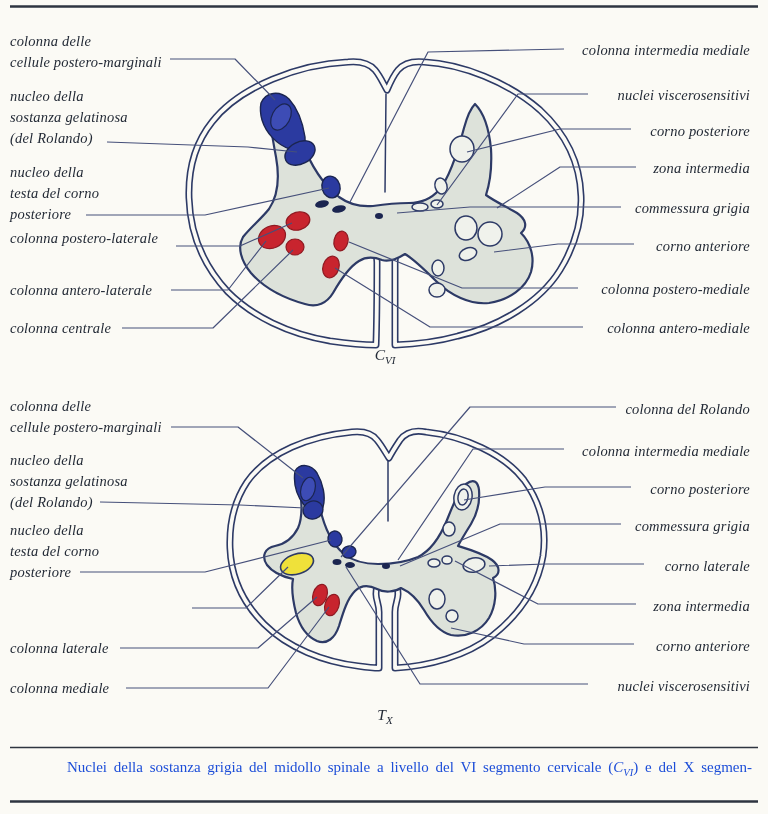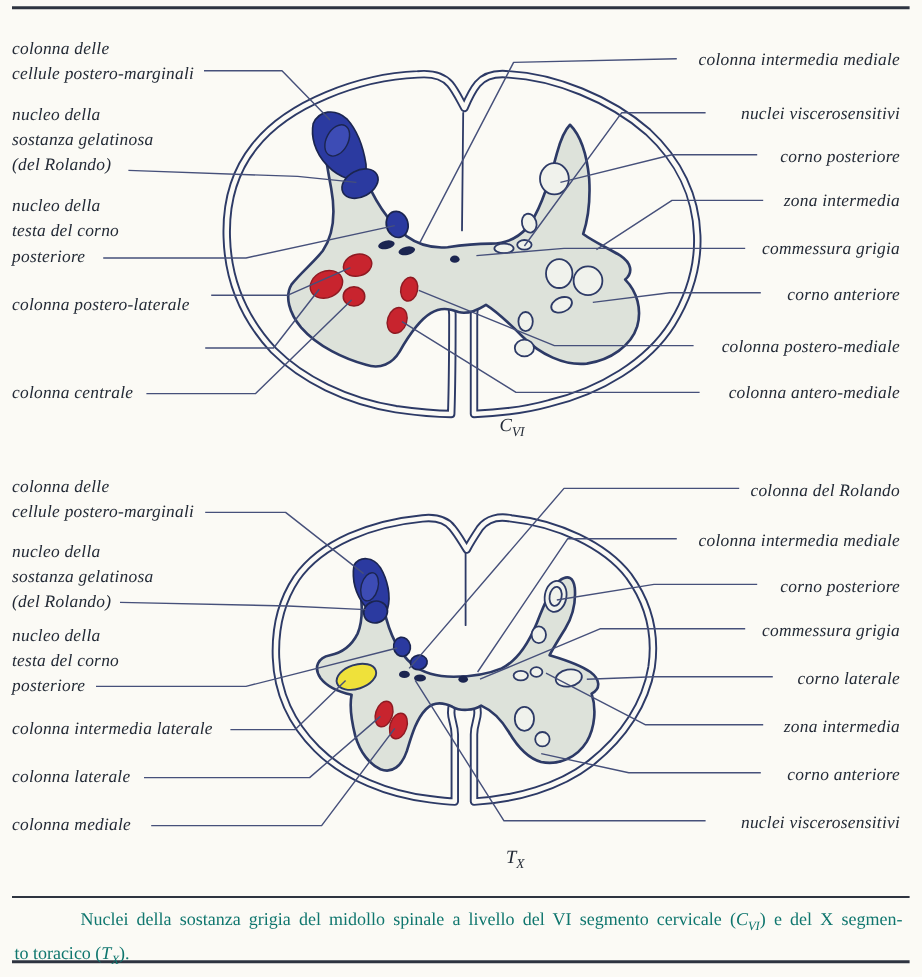--- a/index.html
+++ b/index.html
@@ -21,25 +21,25 @@
   .blue-i{fill:var(--blue_light);stroke:var(--blue_dark);stroke-width:1.2;}
   .dash{fill:var(--blue_dark);stroke:none;}
   .red-n{fill:var(--red);stroke:var(--red_dark);stroke-width:1.2;}
   .yellow-n{fill:var(--yellow);stroke:var(--outline);stroke-width:1.6;}
   .leader{fill:none;stroke:var(--line);stroke-width:1.2;stroke-linejoin:round;}
   .sulcus{fill:none;stroke:var(--outline);stroke-width:1.5;stroke-linecap:round;}
   .rule{stroke:var(--rule);}
   .lbl{position:absolute;font-style:italic;font-size:14.5px;line-height:21px;
        color:var(--ink);white-space:pre-line;letter-spacing:.2px;}
   .lbl.r{text-align:center;}
-  .code{position:absolute;left:333px;width:104px;text-align:right;
+  .code{position:absolute;left:333px;width:104px;text-align:center;
         font-style:italic;font-size:15.5px;color:var(--ink);}
   .code sub{font-size:11px;font-style:italic;}
   .caption{position:absolute;left:12px;right:16px;top:756px;font-size:15px;
-           line-height:23px;color:#0f766e;}
+           line-height:23px;color:#1d4ed8;}
   .caption .l1{text-align:justify;text-align-last:justify;text-indent:55px;}
   .caption sub{font-size:10.5px;font-style:italic;}
   .caption .cv{font-style:italic;}
 </style>
 </head>
 <body>
 
 <div class="page">
 
   <svg class="art" width="768" height="814" viewBox="0 0 768 814">
@@ -297,21 +297,22 @@
   </svg>
 
   <div class="lbl" style="left:10px;top:31px">colonna delle
 cellule postero-marginali</div>
   <div class="lbl" style="left:10px;top:86px">nucleo della
 sostanza gelatinosa
 (del Rolando)</div>
   <div class="lbl" style="left:10px;top:162px">nucleo della
 testa del corno
 posteriore</div>
-  <div class="lbl" style="left:10px;top:244px">colonna postero-laterale</div>
+  <div class="lbl" style="left:10px;top:228px">colonna postero-laterale</div>
+  <div class="lbl" style="left:10px;top:280px">colonna antero-laterale</div>
   <div class="lbl" style="left:10px;top:318px">colonna centrale</div>
 
   <div class="lbl r" style="right:18px;top:40px">colonna intermedia mediale</div>
   <div class="lbl r" style="right:18px;top:85px">nuclei viscerosensitivi</div>
   <div class="lbl r" style="right:18px;top:121px">corno posteriore</div>
   <div class="lbl r" style="right:18px;top:158px">zona intermedia</div>
   <div class="lbl r" style="right:18px;top:198px">commessura grigia</div>
   <div class="lbl r" style="right:18px;top:236px">corno anteriore</div>
   <div class="lbl r" style="right:18px;top:279px">colonna postero-mediale</div>
   <div class="lbl r" style="right:18px;top:318px">colonna antero-mediale</div>
@@ -319,33 +320,31 @@
   <div class="code" style="top:346px"><span>C</span><sub>VI</sub></div>
 
   <div class="lbl" style="left:10px;top:396px">colonna delle
 cellule postero-marginali</div>
   <div class="lbl" style="left:10px;top:450px">nucleo della
 sostanza gelatinosa
 (del Rolando)</div>
   <div class="lbl" style="left:10px;top:520px">nucleo della
 testa del corno
 posteriore</div>
-  <div class="lbl" style="left:10px;top:598px">colonna intermedia laterale</div>
   <div class="lbl" style="left:10px;top:638px">colonna laterale</div>
   <div class="lbl" style="left:10px;top:678px">colonna mediale</div>
 
   <div class="lbl r" style="right:18px;top:399px">colonna del Rolando</div>
   <div class="lbl r" style="right:18px;top:441px">colonna intermedia mediale</div>
   <div class="lbl r" style="right:18px;top:479px">corno posteriore</div>
   <div class="lbl r" style="right:18px;top:516px">commessura grigia</div>
   <div class="lbl r" style="right:18px;top:556px">corno laterale</div>
   <div class="lbl r" style="right:18px;top:596px">zona intermedia</div>
   <div class="lbl r" style="right:18px;top:636px">corno anteriore</div>
   <div class="lbl r" style="right:18px;top:676px">nuclei viscerosensitivi</div>
 
   <div class="code" style="top:706px"><span>T</span><sub>X</sub></div>
 
   <div class="caption">
     <div class="l1"><span>Nuclei della sostanza grigia del midollo spinale a livello del VI segmento cervicale (</span><span class="cv">C</span><sub>VI</sub><span>) e del X segmen-</span></div>
-    <div class="l2"><span>to toracico (</span><span class="cv">T</span><sub>X</sub><span>).</span></div>
   </div>
 
 </div>
 
 </body></html>

